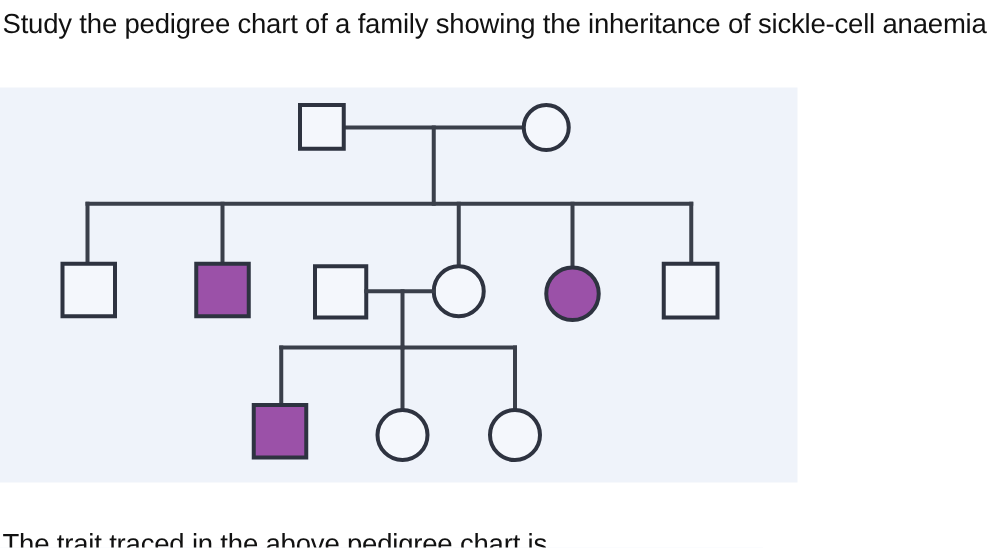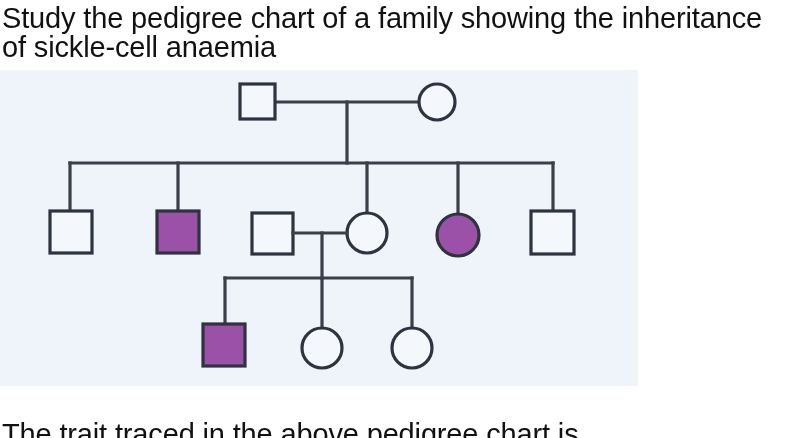--- a/index.html
+++ b/index.html
@@ -14,21 +14,21 @@
     position: relative;
     font-family: "Liberation Sans", sans-serif;
     color: #000000;
     overflow: hidden;
   }
 
   .question-text {
     position: absolute;
     left: 2px;
     width: 790px;
-    font-size: 29px;
+    font-size: 22px;
     line-height: 29px;
     letter-spacing: -0.15px;
     color: #111111;
     white-space: pre-line;
   }
 
   #prompt-top { top: 4px; }
   #prompt-bottom { top: 420px; }
 
   .pedigree-panel {

